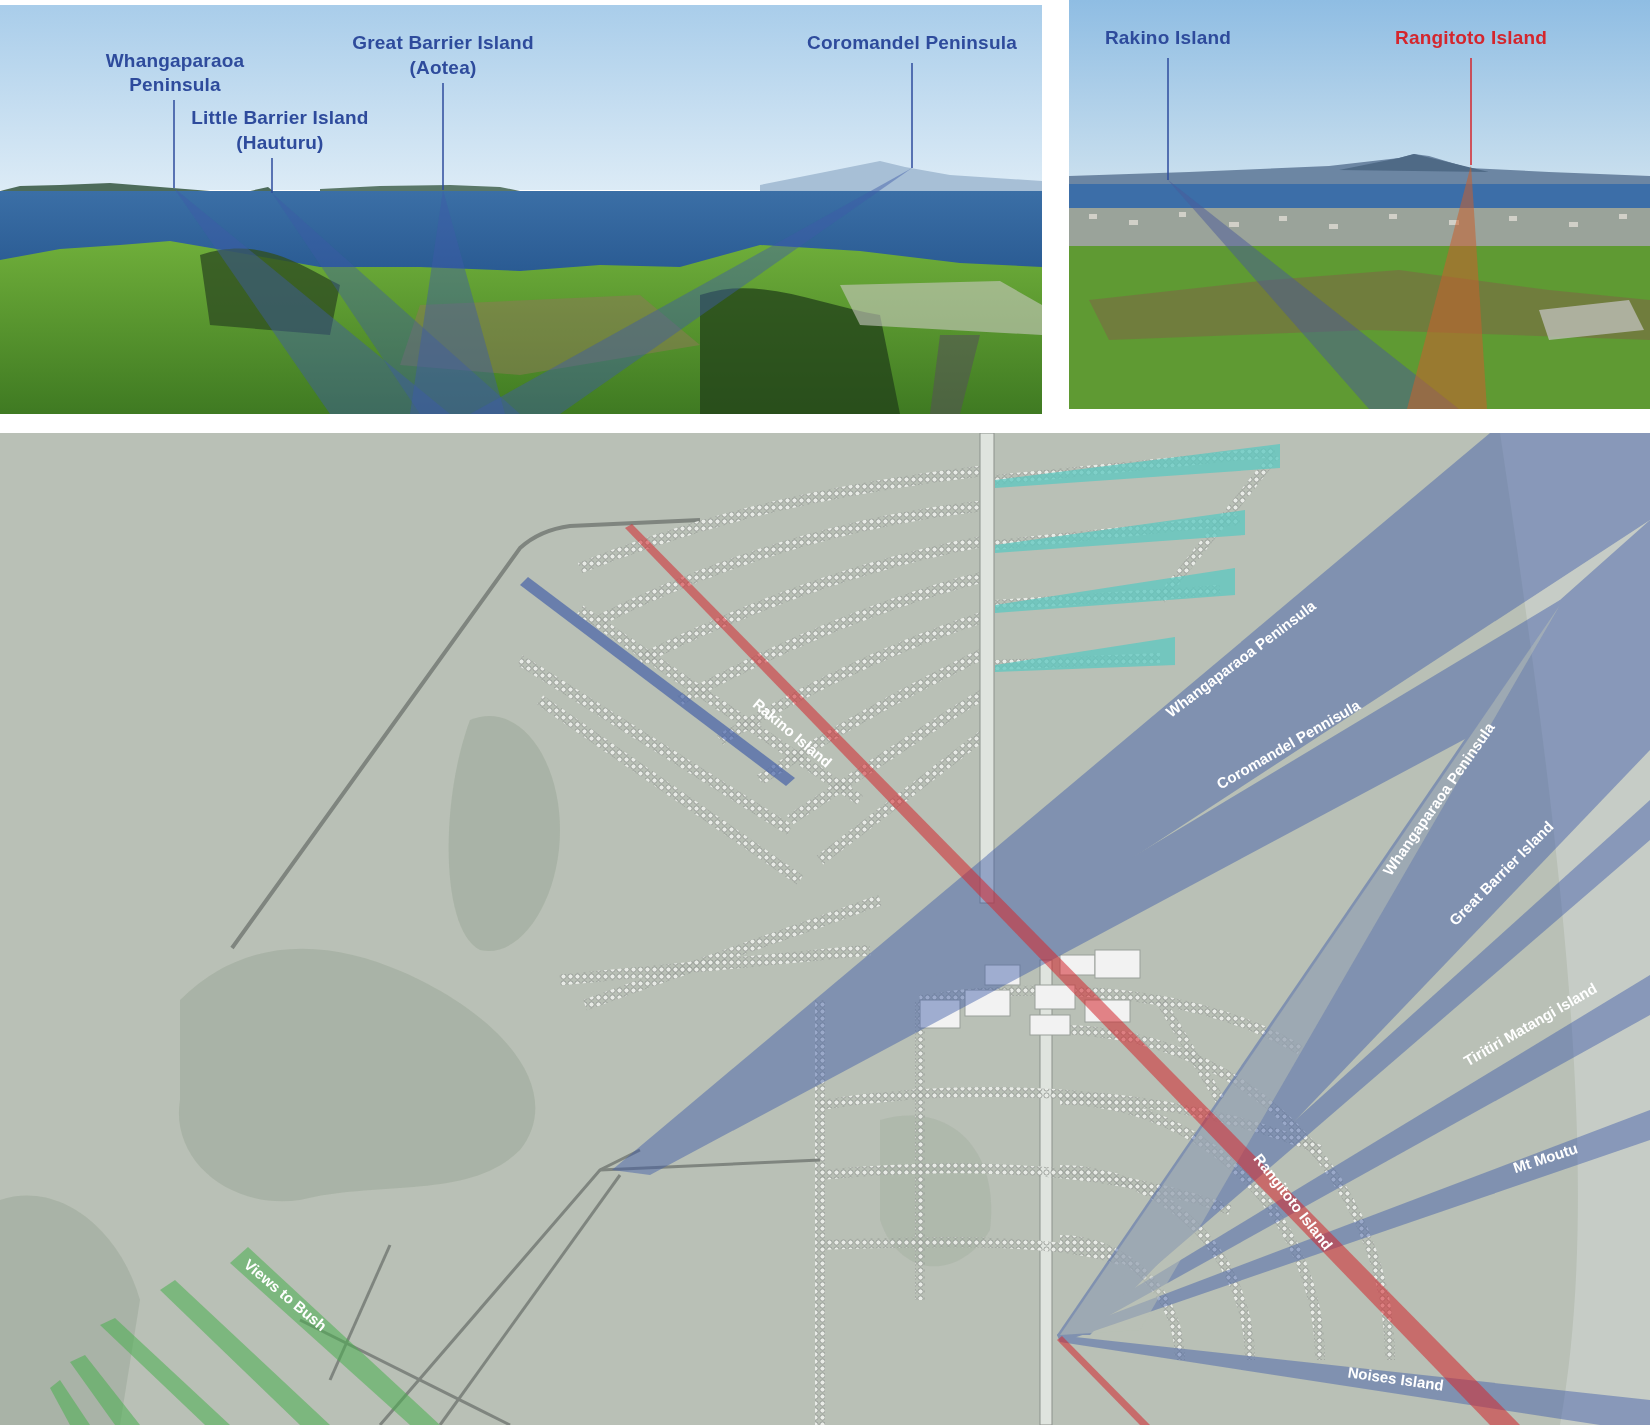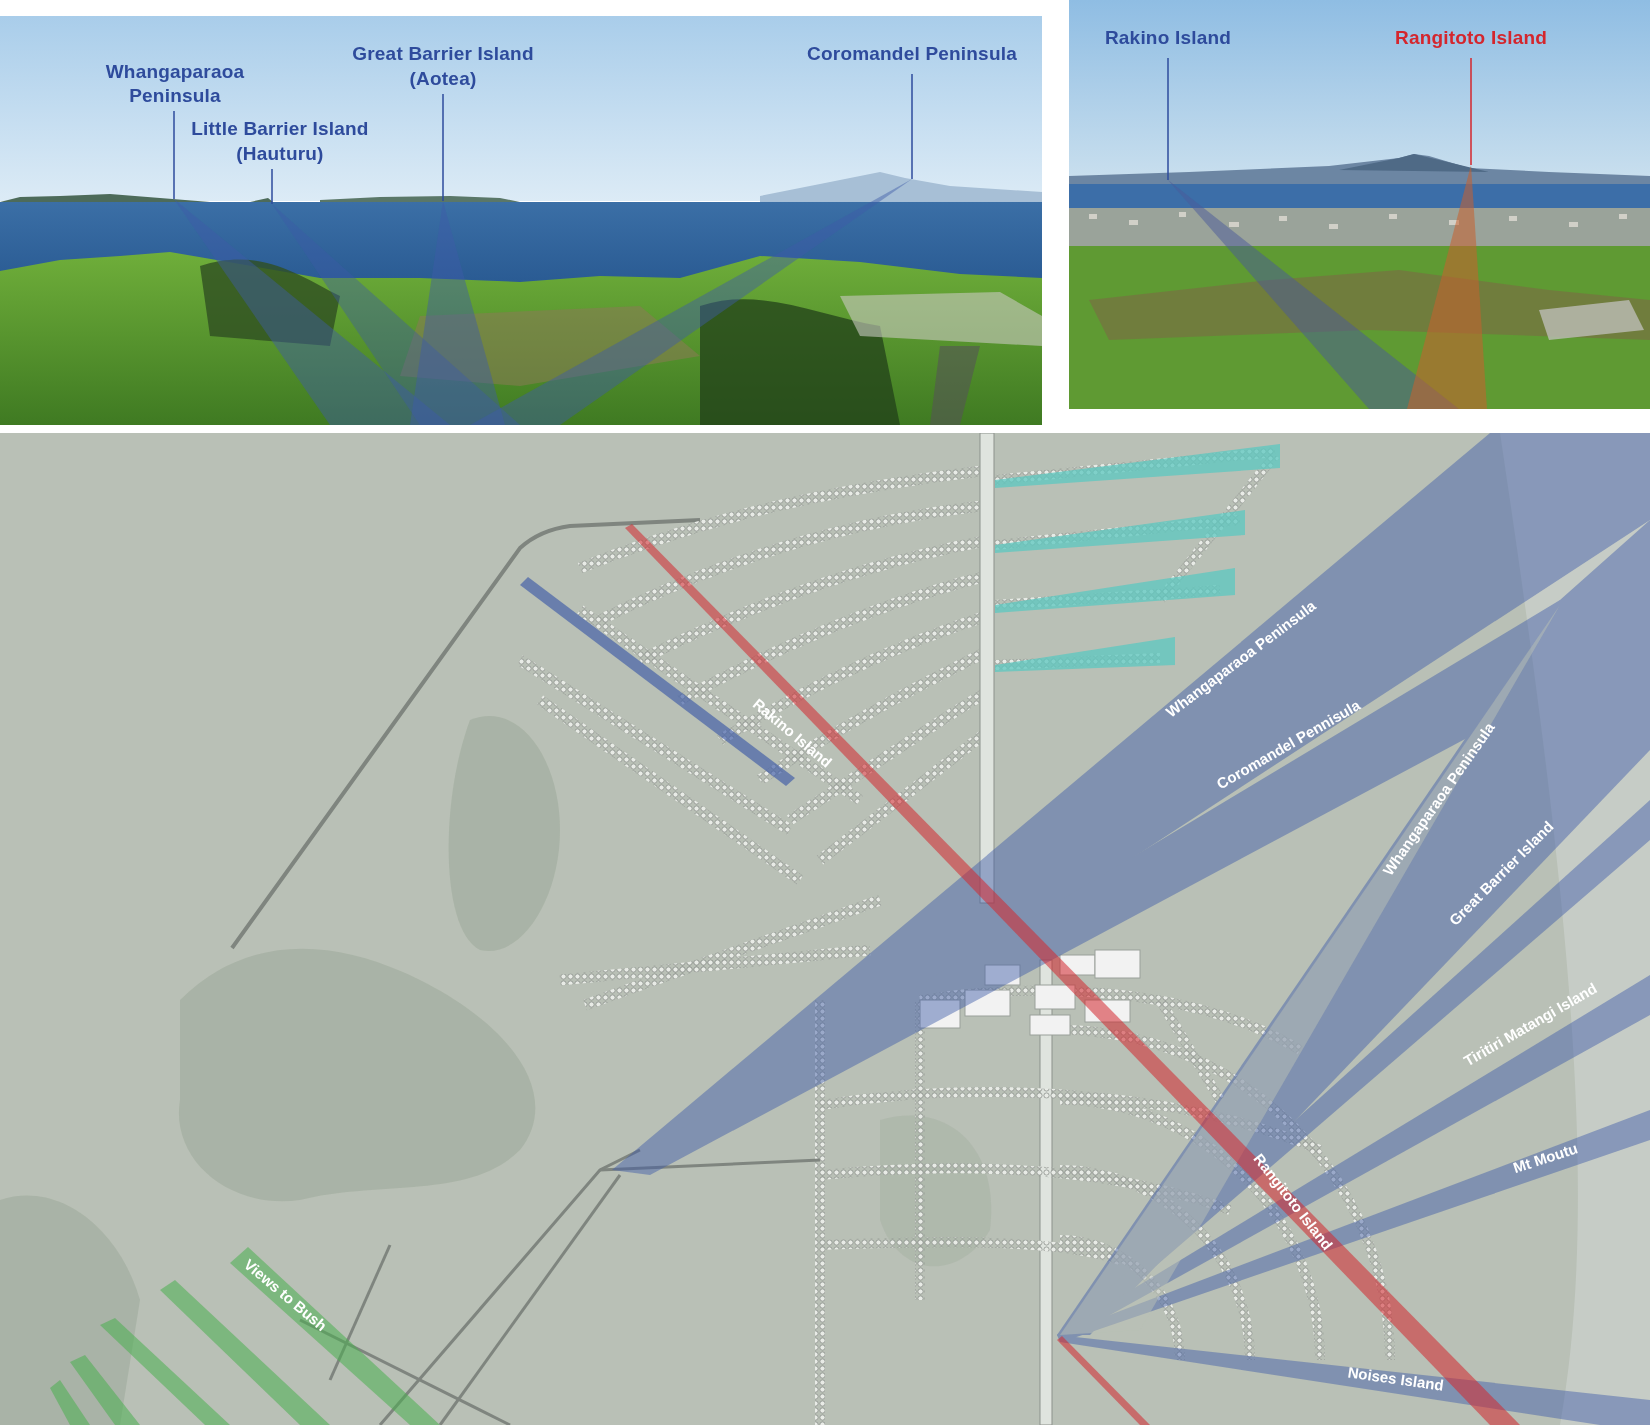--- a/index.html
+++ b/index.html
@@ -6,21 +6,21 @@
   body{width:1650px;height:1425px;position:relative;overflow:hidden;font-family:"Liberation Sans",sans-serif;}
   .panel{position:absolute;overflow:hidden;}
   svg{display:block;}
   .plabel{font-family:"Liberation Sans",sans-serif;font-weight:bold;font-size:19px;fill:#2e4b9c;letter-spacing:0.2px;}
   .plabel.red{fill:#d4262d;}
   .mlabel{font-family:"Liberation Sans",sans-serif;font-weight:bold;font-size:15px;fill:#ffffff;}
 </style>
 </head>
 <body>
 
-<div class="panel" style="left:0;top:16px;width:1042px;height:409px;">
+<div class="panel" style="left:0;top:5px;width:1042px;height:409px;">
   <svg width="1042" height="409" viewBox="0 0 1042 409">
     <defs>
       <linearGradient id="skyL" x1="0" y1="0" x2="0" y2="1">
         <stop offset="0" stop-color="#a9cdea"></stop>
         <stop offset="1" stop-color="#dcebf6"></stop>
       </linearGradient>
       <linearGradient id="seaL" x1="0" y1="0" x2="0" y2="1">
         <stop offset="0" stop-color="#3b6fa6"></stop>
         <stop offset="1" stop-color="#2a5b93"></stop>
       </linearGradient>

